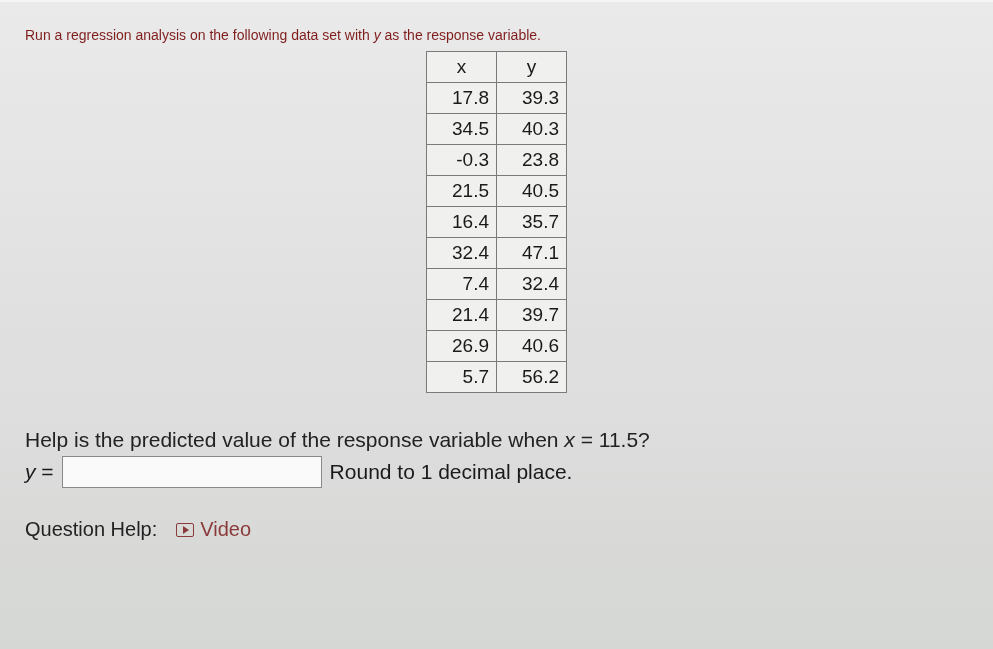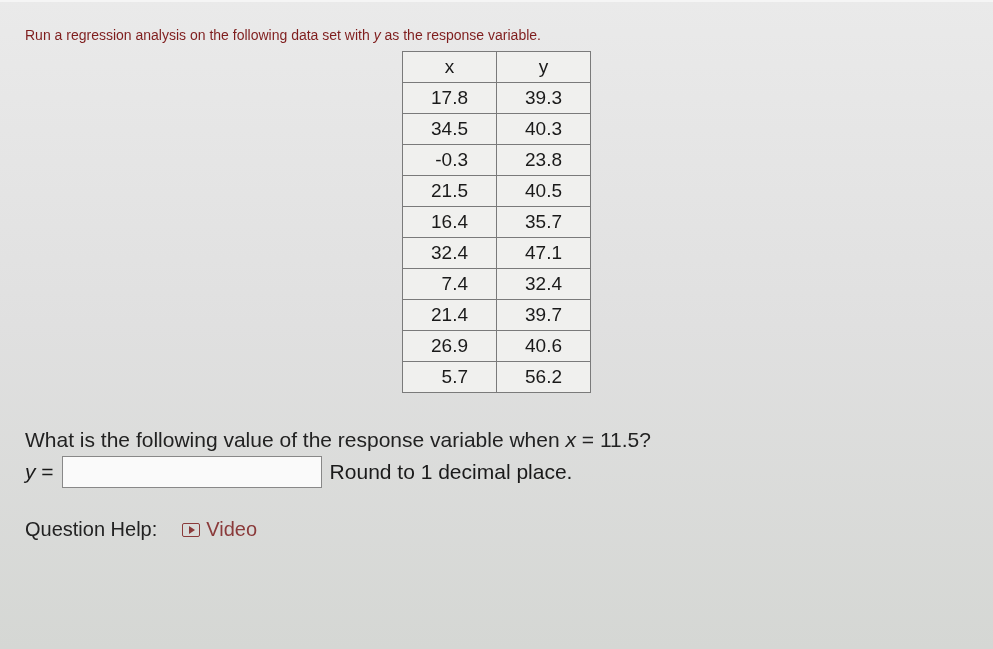--- a/index.html
+++ b/index.html
@@ -38,21 +38,21 @@
       font-size: 19px;
       min-width: 70px;
     }
     .data-table th {
       font-weight: normal;
       border-top: 1px solid #7a7a7a;
       padding: 4px 20px;
     }
     .data-table td {
       text-align: right;
-      padding: 4px 28px;
+      padding: 4px 7px;
     }
     .prompt-section {
       margin-top: 35px;
     }
     .prompt-text {
       font-size: 21px;
       color: #222;
       margin-bottom: 4px;
     }
     .answer-row {
@@ -67,21 +67,21 @@
       border: 1px solid #888;
       background: #fafafa;
       font-size: 18px;
       padding: 2px 6px;
     }
     .help-row {
       margin-top: 30px;
       font-size: 20px;
       display: flex;
       align-items: center;
-      gap: 25px;
+      gap: 19px;
       color: #222;
     }
     .video-link {
       display: inline-flex;
       align-items: center;
       gap: 6px;
       color: #8a3a3a;
       cursor: pointer;
     }
     .play-icon-box {
@@ -155,21 +155,21 @@
       </tr>
     <tr>
         <td>5.7</td>
         <td>56.2</td>
       </tr>
   </tbody>
 </table>
 
 <div class="prompt-section">
   <div class="prompt-text">
-    <span>What is the following value of the response variable when </span><span class="italic-var">x</span><span> = 11.5?</span>
+    <span>Help is the predicted value of the response variable when </span><span class="italic-var">x</span><span> = 11.5?</span>
   </div>
   <div class="answer-row">
     <span><span class="italic-var">y</span><span> = </span></span>
     <input type="text" class="answer-input" style="">
     <span>Round to 1 decimal place.</span>
   </div>
 </div>
 
 <div class="help-row">
   <span>Question Help:</span>

